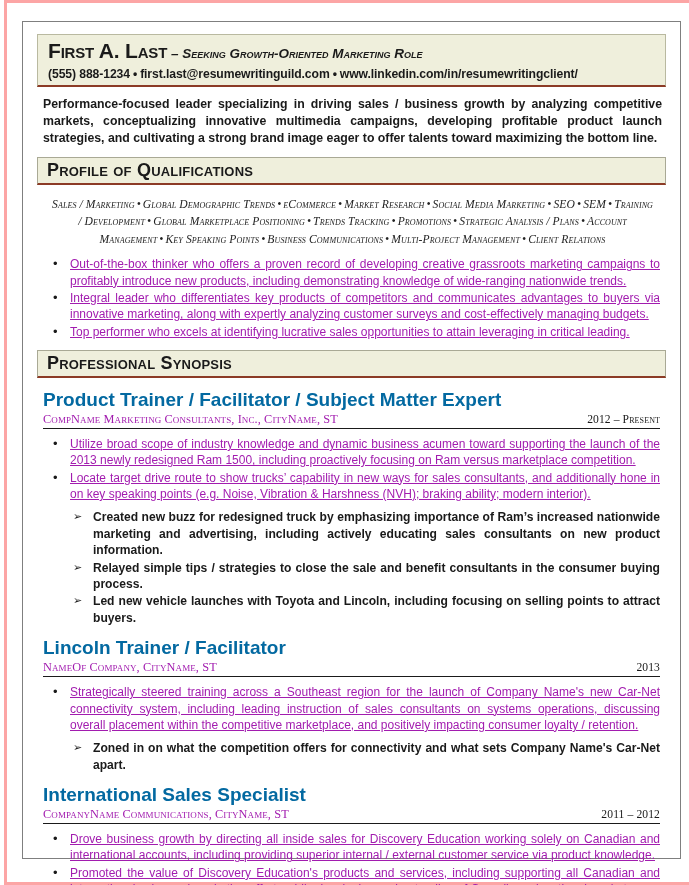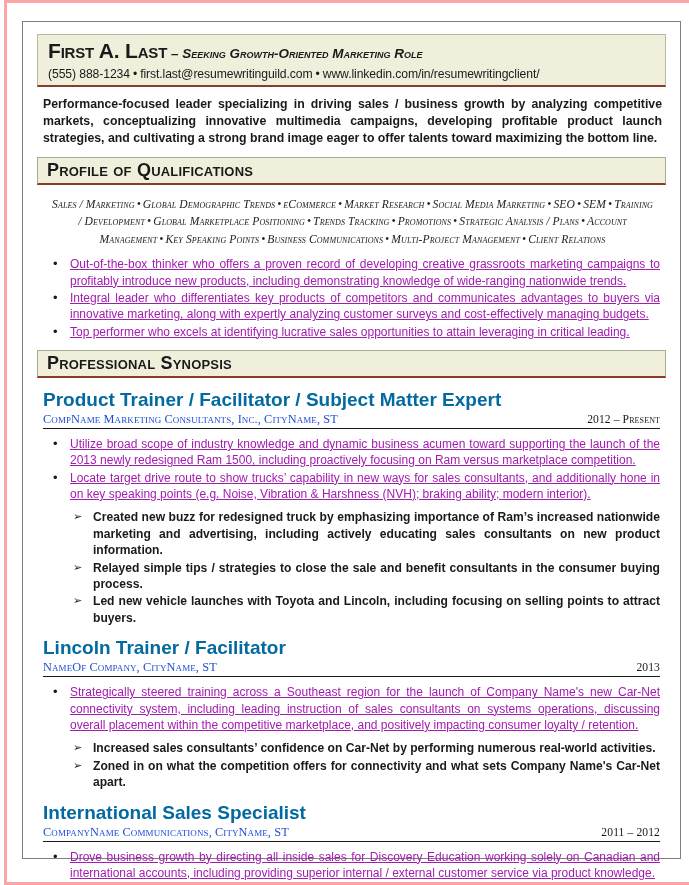--- a/index.html
+++ b/index.html
@@ -66,21 +66,21 @@
   .tagline {
     font-family: "Liberation Sans", sans-serif;
     font-weight: bold;
     font-size: 13.5px;
     font-style: italic;
     font-variant: small-caps;
     letter-spacing: 0px;
   }
   .contact-line {
     font-family: "Liberation Sans", sans-serif;
-    font-weight: normal;
+    font-weight: bold;
     font-size: 12.2px;
     color: #1a1a1a;
     margin-top: 4px;
     white-space: nowrap;
     letter-spacing: -0.1px;
   }
   .contact-sep { padding: 0 3px; }
 
   
   .summary {
@@ -191,21 +191,21 @@
     justify-content: space-between;
     align-items: baseline;
     border-bottom: 1.4px solid #1a1a1a;
     margin: 0 6px 0 6px;
     padding-bottom: 1px;
   }
   .job-company {
     font-family: "Liberation Serif", serif;
     font-size: 12.3px;
     font-variant: small-caps;
-    color: #1d4ed8;
+    color: #a21caf;
     letter-spacing: 0.1px;
   }
   .job-dates {
     font-family: "Liberation Serif", serif;
     font-size: 11.6px;
     font-variant: small-caps;
     color: #1a1a1a;
     white-space: nowrap;
     letter-spacing: 0.1px;
   }
@@ -265,21 +265,20 @@
           <div class="job">
             <div class="job-title">Lincoln Trainer / Facilitator</div>
             <div class="job-meta">
               <span class="job-company">NameOf Company, CityName, ST</span>
               <span class="job-dates">2013</span>
             </div>
             <ul class="bullets">
               <li>Strategically steered training across a Southeast region for the launch of Company Name's new Car-Net connectivity system, including leading instruction of sales consultants on systems operations, discussing overall placement within the competitive marketplace, and positively impacting consumer loyalty / retention.</li>
             </ul>
             <ul class="subbullets">
-              <li>Increased sales consultants’ confidence on Car-Net by performing numerous real-world activities.</li>
               <li>Zoned in on what the competition offers for connectivity and what sets Company Name's Car-Net apart.</li>
             </ul>
           </div>
           <div class="job">
             <div class="job-title">International Sales Specialist</div>
             <div class="job-meta">
               <span class="job-company">CompanyName Communications, CityName, ST</span>
               <span class="job-dates">2011 – 2012</span>
             </div>
             <ul class="bullets">

